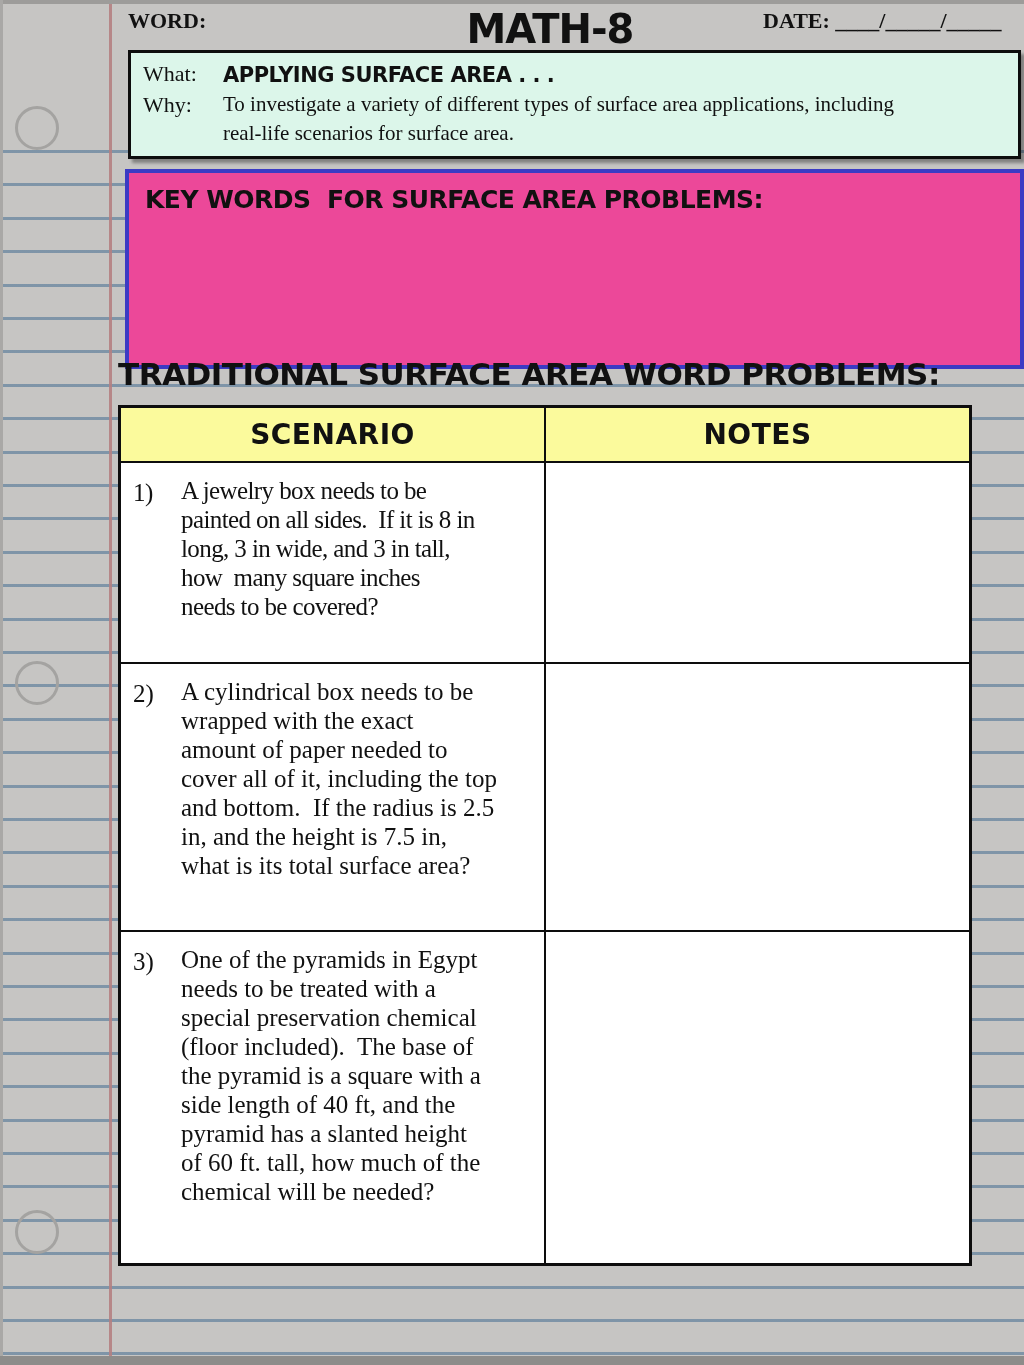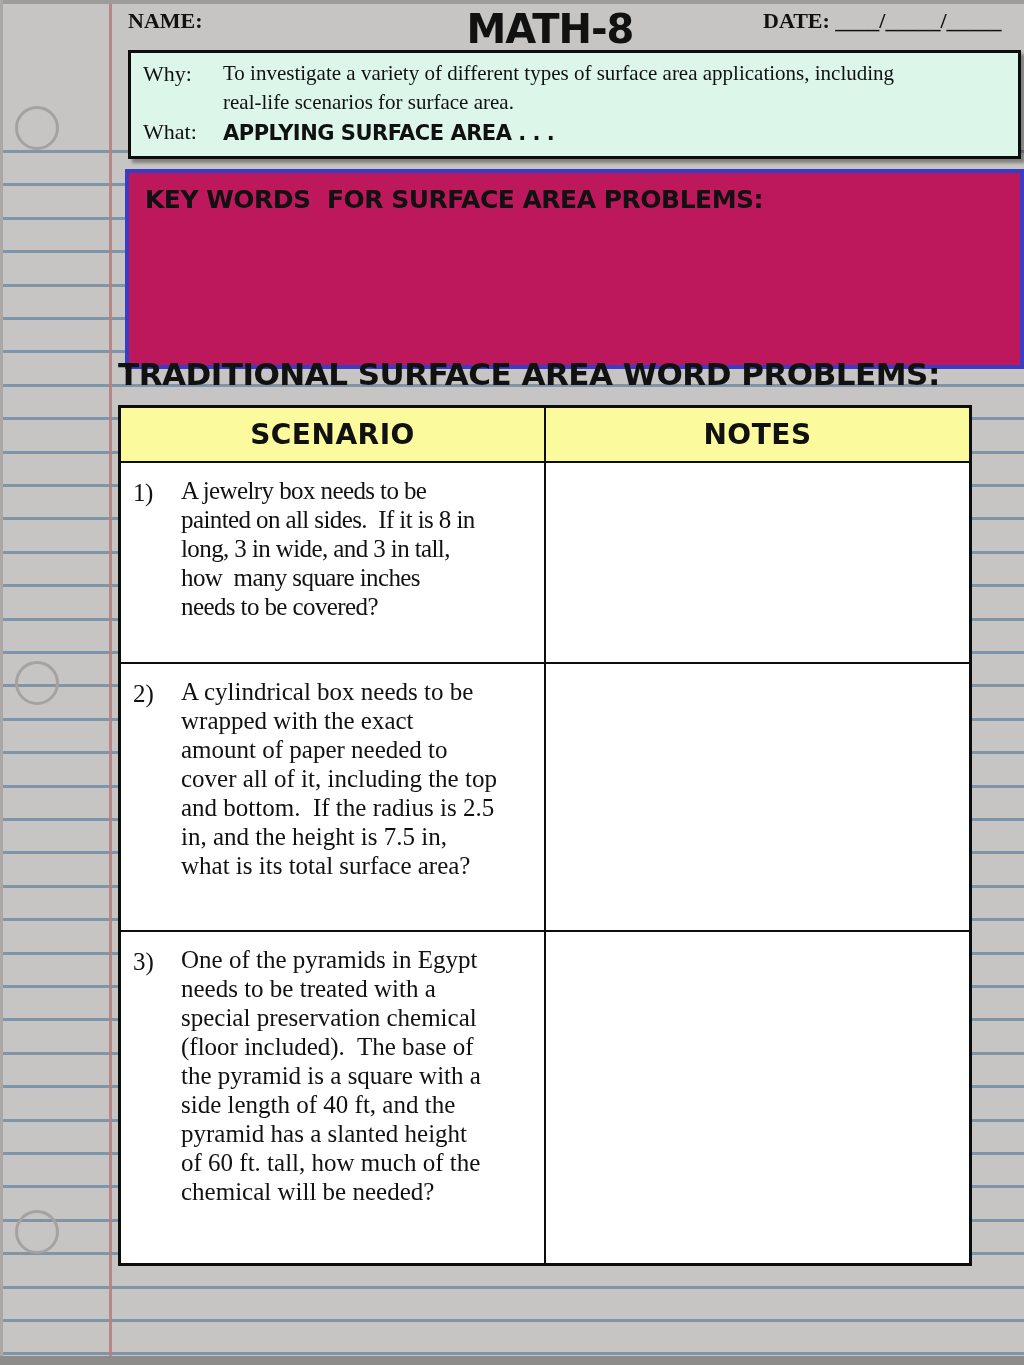--- a/index.html
+++ b/index.html
@@ -56,21 +56,21 @@
     padding:6px 12px;box-sizing:content-box;
   }
   .obj-row{display:flex;align-items:flex-start;}
   .obj-label{width:80px;flex:none;font-size:22px;line-height:30px;}
   .what-value{font-size:21px;line-height:30px;letter-spacing:-0.5px;padding-top:1px;}
   .why-value{font-size:21px;line-height:29px;white-space:pre-wrap;}
 
   
   .keywords-box{
     left:125px;top:169px;width:859px;height:168px;
-    background:#be185d;border:4px solid #3b3bc4;
+    background:#ec4899;border:4px solid #3b3bc4;
     padding:12px 16px;box-sizing:content-box;
   }
   .keywords-title{font-size:25px;letter-spacing:-0.5px;white-space:pre-wrap;}
 
   
   .section-heading{left:118px;top:356px;font-size:31px;letter-spacing:-0.5px;}
 
   
   .problems-table{
     left:118px;top:405px;width:854px;
@@ -97,33 +97,33 @@
 <body>
 
 <div class="page">
 
   <div class="ruled-lines"></div>
   <div class="margin-line"></div>
   <div class="hole hole1"></div>
   <div class="hole hole2"></div>
   <div class="hole hole3"></div>
 
-  <div class="z serif name-label">NAME:</div>
+  <div class="z serif name-label">WORD:</div>
   <div class="z display page-title">MATH-8 NOTES</div>
   <div class="z serif date-area"><span>DATE:</span><span class="blanks"> ____/_____/_____</span></div>
 
   <div class="z objective-box">
     <div class="obj-row">
+      <div class="obj-label serif">What:</div>
+      <div class="what-value display">APPLYING SURFACE AREA . . .</div>
+    </div>
+    <div class="obj-row">
       <div class="obj-label serif">Why:</div>
       <div class="why-value serif">To investigate a variety of different types of surface area applications, including
 real-life scenarios for surface area.</div>
-    </div>
-    <div class="obj-row">
-      <div class="obj-label serif">What:</div>
-      <div class="what-value display">APPLYING SURFACE AREA . . .</div>
     </div>
   </div>
 
   <div class="z keywords-box">
     <div class="keywords-title display">KEY WORDS  FOR SURFACE AREA PROBLEMS:</div>
     <div></div>
   </div>
 
   <div class="z display section-heading">TRADITIONAL SURFACE AREA WORD PROBLEMS:</div>
 

